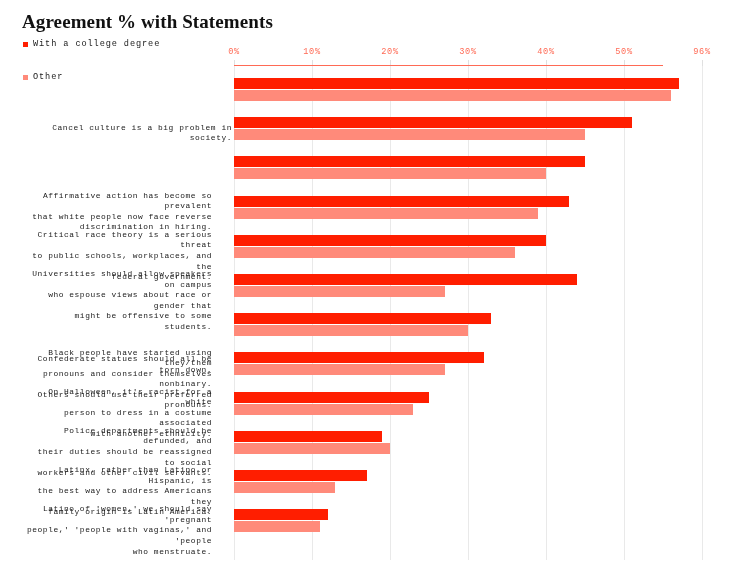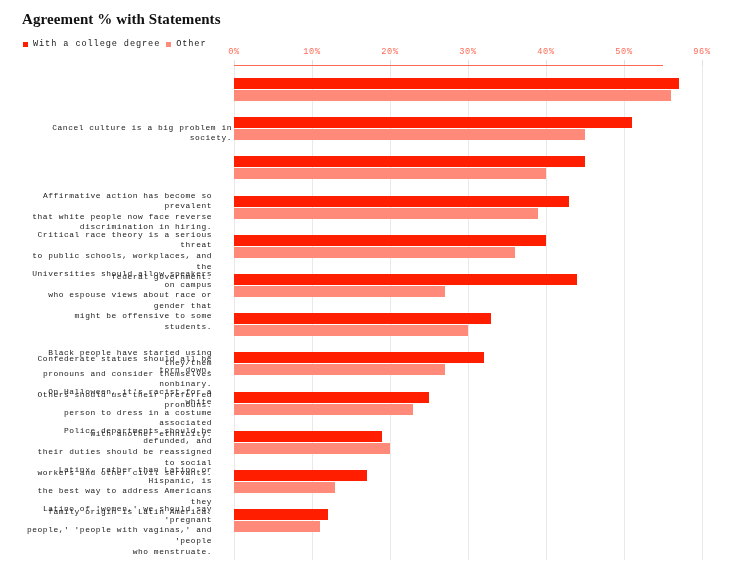--- a/index.html
+++ b/index.html
@@ -13,33 +13,34 @@
     height: 577px;
     background: #ffffff;
     overflow: hidden;
     font-family: "Liberation Mono", "DejaVu Sans Mono", monospace;
   }
   #chart-title {
     position: absolute;
     left: 22px;
     top: 11px;
     font-family: "Liberation Serif", "DejaVu Serif", serif;
-    font-size: 15px;
+    font-size: 19px;
     font-weight: bold;
     color: #111111;
     letter-spacing: 0.1px;
     white-space: nowrap;
     text-align: center;
   }
   #legend {
     position: absolute;
     left: 23px;
     top: 39px;
     display: flex;
-    gap: 6px;
+    gap: 23px;
+    flex-direction: column;
   }
   .legend-item {
     display: flex;
     align-items: center;
     gap: 5px;
   }
   .legend-swatch {
     width: 5px;
     height: 5px;
     display: inline-block;

